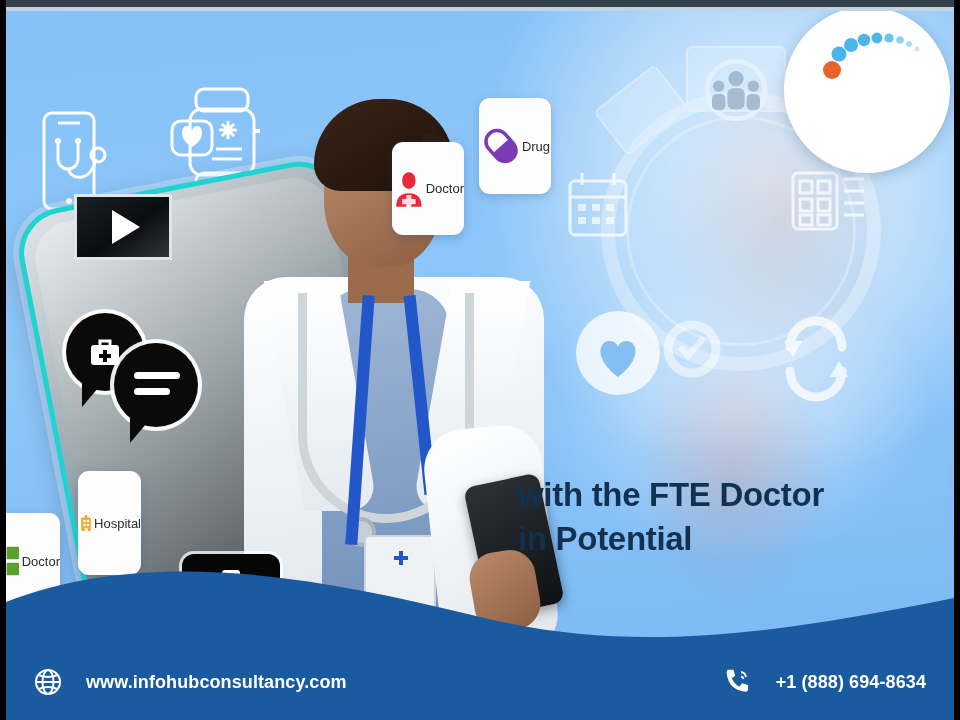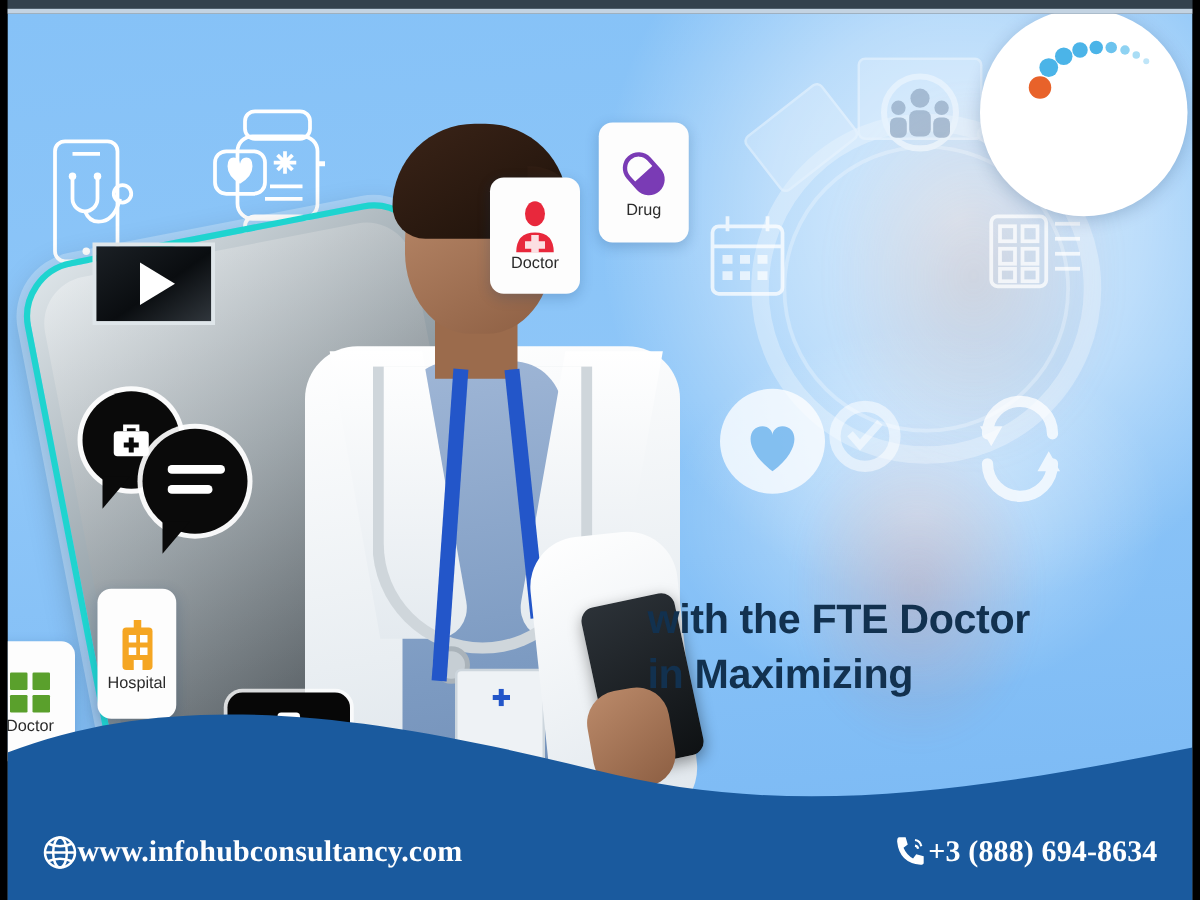--- a/index.html
+++ b/index.html
@@ -90,41 +90,41 @@
   .play-tri{ width:0;height:0;border-left:28px solid #fff;border-top:17px solid transparent;border-bottom:17px solid transparent; margin-left:5px;}
 
   
   .bub{ position:absolute; background:#0a0a0a; border-radius:50%;
         box-shadow:0 0 0 4px rgba(255,255,255,.92); }
   .bub:after{ content:""; position:absolute; left:16px; bottom:-16px; width:0;height:0;
         border-top:26px solid #0a0a0a; border-right:22px solid transparent;}
 
   
   .card{ position:absolute; background:#fdfdfd; border-radius:11px;
-         box-shadow:0 3px 10px rgba(20,60,110,.22); display:flex; flex-direction:column;
+         box-shadow:0 3px 10px rgba(20,60,110,.22); display:flex; 
          align-items:center; justify-content:center; gap:0; }
   .card-label{ font-size:13px; color:#2b2b2b; font-family:"Liberation Sans", sans-serif;}
 
   
   .crosstile{ position:absolute; left:176px; top:543px; width:98px; height:98px; border-radius:12px;
               background:#070707; box-shadow:0 0 0 3px rgba(255,255,255,.75);}
   .crosstile .v{ position:absolute; left:40px; top:16px; width:18px; height:66px; background:#fff; border-radius:3px;}
   .crosstile .h{ position:absolute; left:16px; top:40px; width:66px; height:18px; background:#fff; border-radius:3px;}
 
   
   .headline{ position:absolute; left:512px; top:462px; width:420px;
              font-size:33px; line-height:1.34; font-weight:bold; color:#12314f;
              font-family:"Liberation Sans", sans-serif; letter-spacing:-.3px; }
 
   
   .wavewrap{ position:absolute; left:0; bottom:0; width:948px; height:180px; }
   .bar-text{ position:absolute; bottom:0; left:0; width:948px; height:76px; display:flex;
              align-items:center; justify-content:space-between; padding:0 28px; z-index:5;}
-  .foot-item{ display:flex; align-items:center; gap:0; color:#fff; font-size:24px; font-weight:bold;
-              letter-spacing:.1px; font-family:Liberation Serif, serif;}
+  .foot-item{ display:flex; align-items:center; gap:24px; color:#fff; font-size:18px; font-weight:bold;
+              letter-spacing:.1px; font-family:Liberation Sans, sans-serif;}
 
   
   .logo{ position:absolute; right:4px; top:-4px; width:166px; height:166px; border-radius:50%;
          background:#fff; box-shadow:0 3px 14px rgba(0,40,90,.22); z-index:40;}
   .logo-txt{ position:absolute; left:20px; top:56px; width:128px; text-align:center;
              font-size:66px; font-weight:bold; letter-spacing:-2px; line-height:1;
              font-family:"Liberation Sans", sans-serif;}
   .dotarc{ position:absolute; left:0; top:0; width:166px; height:166px;}
 </style>
 </head>
@@ -332,21 +332,21 @@
             <rect x="21" y="3" width="14" height="14" rx="1"></rect>
           <rect x="3" y="21" width="14" height="14" rx="1"></rect>
             <rect x="21" y="21" width="14" height="14" rx="1"></rect>
         </g>
       </svg>
       <div class="card-label">Doctor</div>
     </div>
 
     <div class="headline">
       <div>with the FTE Doctor</div>
-      <div>in Maximizing</div>
+      <div>in Potential</div>
     </div>
 
     <div class="wavewrap">
       <svg width="948" height="180" viewBox="0 0 948 180" preserveAspectRatio="none" style="position:absolute;left:0;top:0;">
         <path d="M0,62 C140,8 300,34 470,76 C620,114 760,96 948,58 L948,180 L0,180 Z" fill="#1a5a9e"></path>
       </svg>
       <div class="bar-text">
         <div class="foot-item">
           <svg width="28" height="28" viewBox="0 0 28 28">
             <circle cx="14" cy="14" r="12" fill="none" stroke="#fff" stroke-width="2"></circle>
@@ -358,21 +358,21 @@
           <span>www.infohubconsultancy.com</span>
         </div>
         <div class="foot-item">
           <svg width="26" height="28" viewBox="0 0 26 28">
             <path d="M4 2 h6 l2 7 l-4 3 q3 7 9 10 l3 -4 l7 2 v6 q0 2 -3 2 q-20 -2 -22 -22 q0 -4 2 -4 z" fill="#fff" transform="translate(-1,0) scale(0.85)"></path>
             <g fill="none" stroke="#fff" stroke-width="1.8">
               <path d="M15 4 a6 6 0 0 1 5 5"></path>
               <path d="M15 8.5 a3 3 0 0 1 2.5 2.5"></path>
             </g>
           </svg>
-          <span>+3 (888) 694-8634</span>
+          <span>+1 (888) 694-8634</span>
         </div>
       </div>
     </div>
 
     <div class="logo">
       <svg class="dotarc" viewBox="0 0 166 166">
         <circle cx="48" cy="63" r="9" fill="#e8622a"></circle>
         <circle cx="55" cy="47" r="7.5" fill="#4bb4e8"></circle>
         <circle cx="67" cy="38" r="7" fill="#4bb4e8"></circle>
         <circle cx="80" cy="33" r="6.2" fill="#4bb4e8"></circle>

